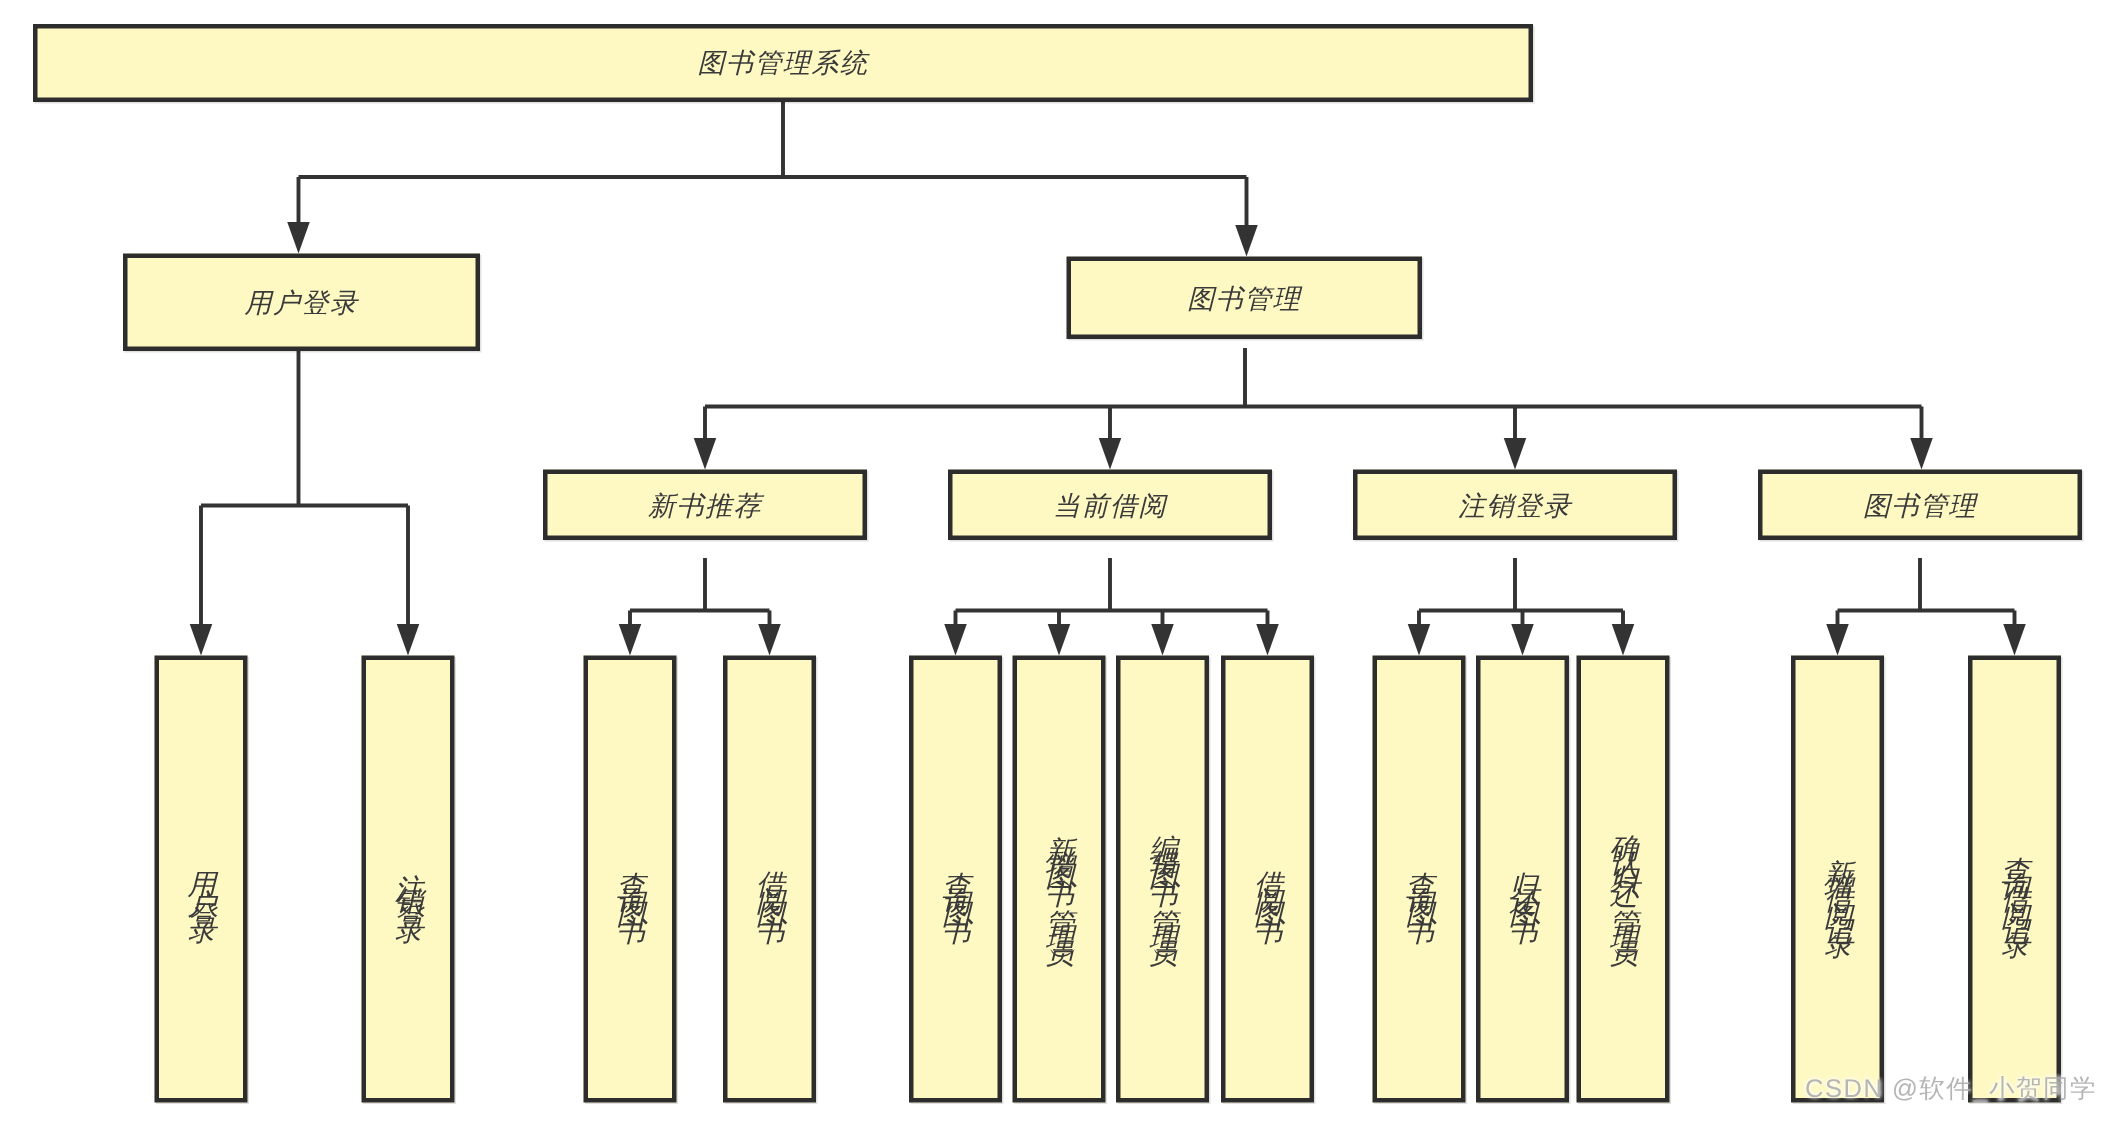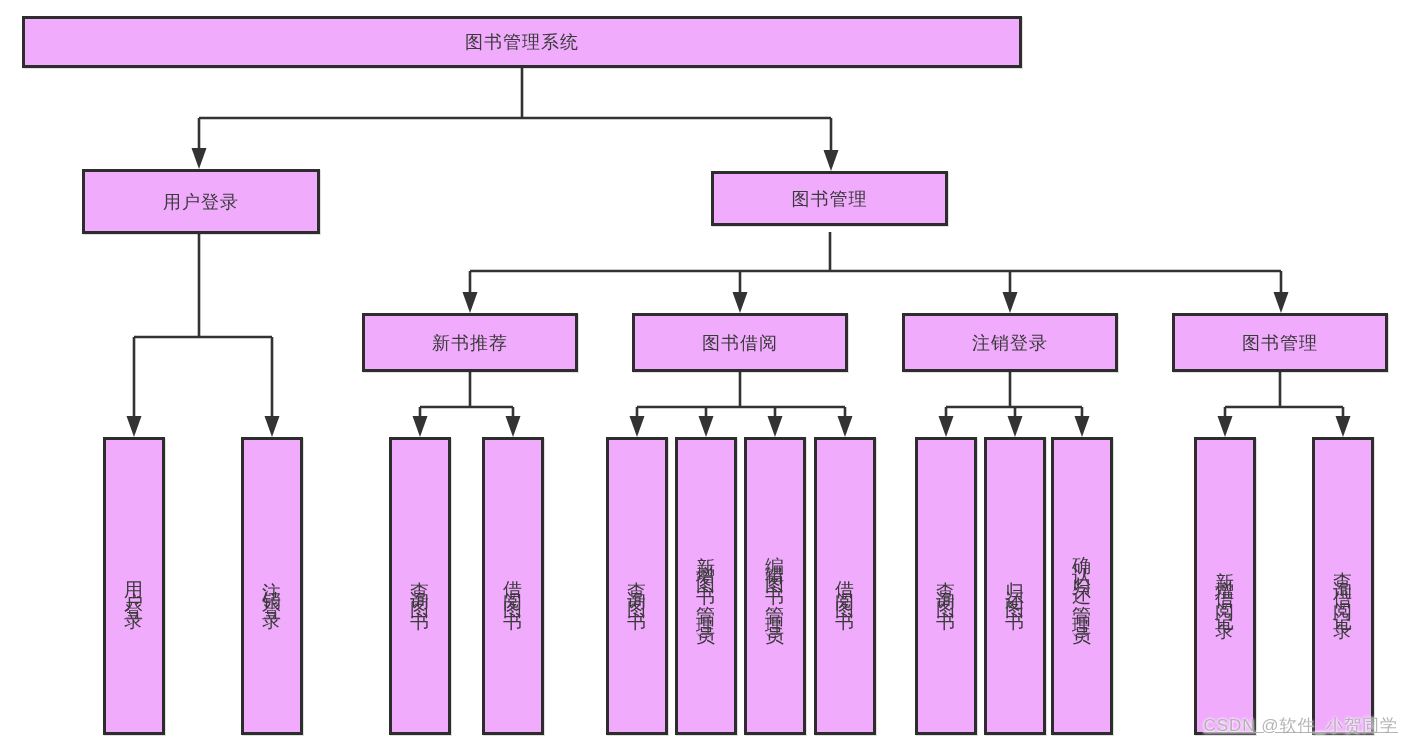--- a/index.html
+++ b/index.html
@@ -8,48 +8,48 @@
     width:1405px;height:747px;
     background:#ffffff;
     font-family:"Liberation Sans", sans-serif;
     color:#3a3a3a;
     overflow:hidden;
   }
   .node{
     position:absolute;
     box-sizing:border-box;
     border:3px solid #2d2d2d;
-    background:#f0abfc;
+    background:#fef9c3;
     display:flex;
     align-items:center;
     justify-content:center;
     box-shadow:1px 1px 0 rgba(0,0,0,0.12);
+    font-style:italic;
   }
   .hbox{font-size:18px;letter-spacing:1px;}
-  .l3{top:313px;width:216px;height:59px;}
+  .l3{top:313px;width:216px;height:47px;}
   .vbox{top:437px;width:62px;height:298px;}
   .vtext{
     writing-mode:vertical-lr;
     text-orientation:mixed;
     font-size:19px;
     letter-spacing:10px;
     line-height:1;
     white-space:nowrap;
   }
   #connectors{position:absolute;left:0;top:0;pointer-events:none;}
   #watermark{
     position:absolute;
     right:7px;
     top:714px;
     font-size:17px;
     letter-spacing:1px;
     color:rgba(168,168,168,0.85);
     text-shadow:0 0 3px #fff,0 0 3px #fff;
     z-index:5;
-    text-decoration:underline;
   }
 </style>
 </head>
 <body>
 
 <div id="canvas">
 
   <svg id="connectors" width="1405" height="747" viewBox="0 0 1405 747">
     <path fill="none" stroke="#333333" stroke-width="2.6" d="
       M522,68 V118 M199,118 H831 M199,118 V160 M831,118 V162
@@ -90,21 +90,21 @@
     <span>用户登录</span>
   </div>
   <div class="node hbox" style="left:711px;top:171px;width:237px;height:55px">
     <span>图书管理</span>
   </div>
 
   <div class="node hbox l3" style="left:362px">
     <span>新书推荐</span>
   </div>
   <div class="node hbox l3" style="left:632px">
-    <span>图书借阅</span>
+    <span>当前借阅</span>
   </div>
   <div class="node hbox l3" style="left:902px">
     <span>注销登录</span>
   </div>
   <div class="node hbox l3" style="left:1172px">
     <span>图书管理</span>
   </div>
 
   <div class="node vbox" style="left:103px">
     <span class="vtext">用户登录</span>

